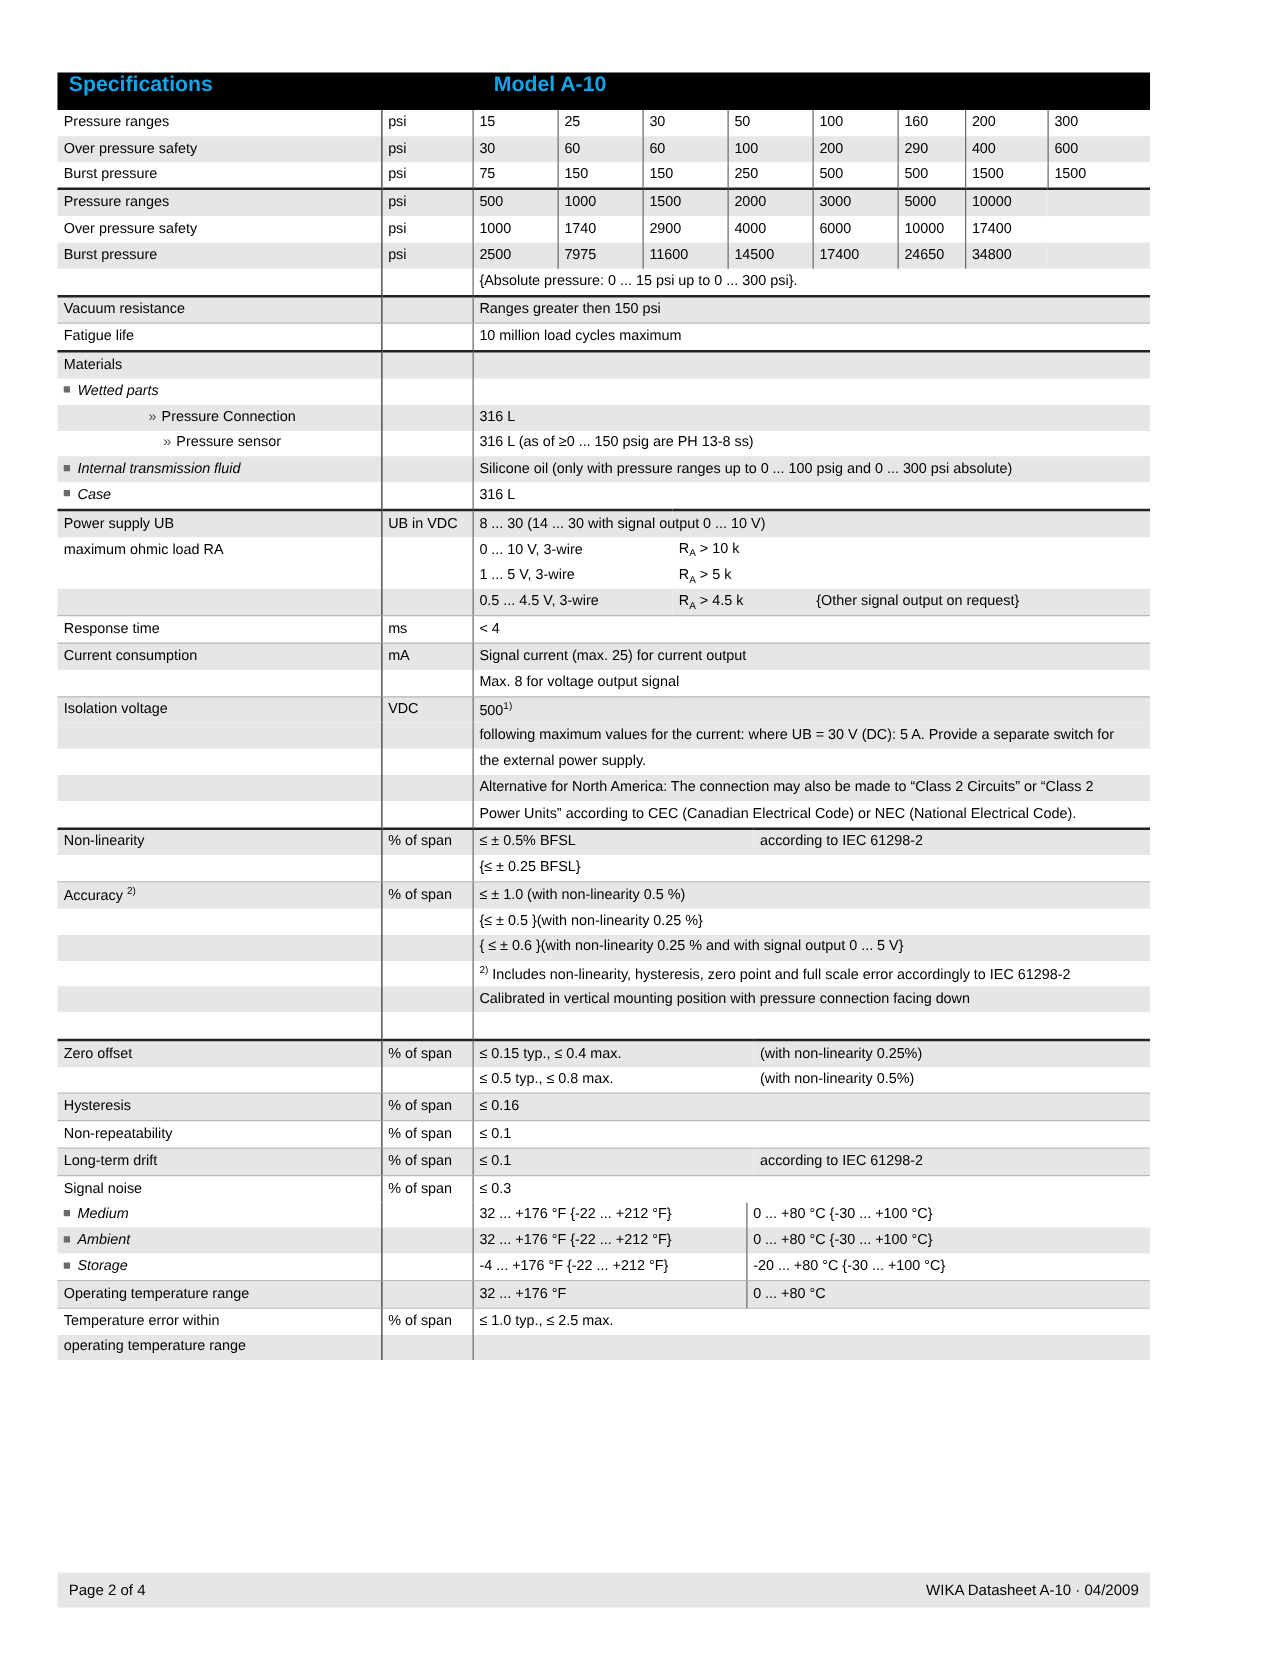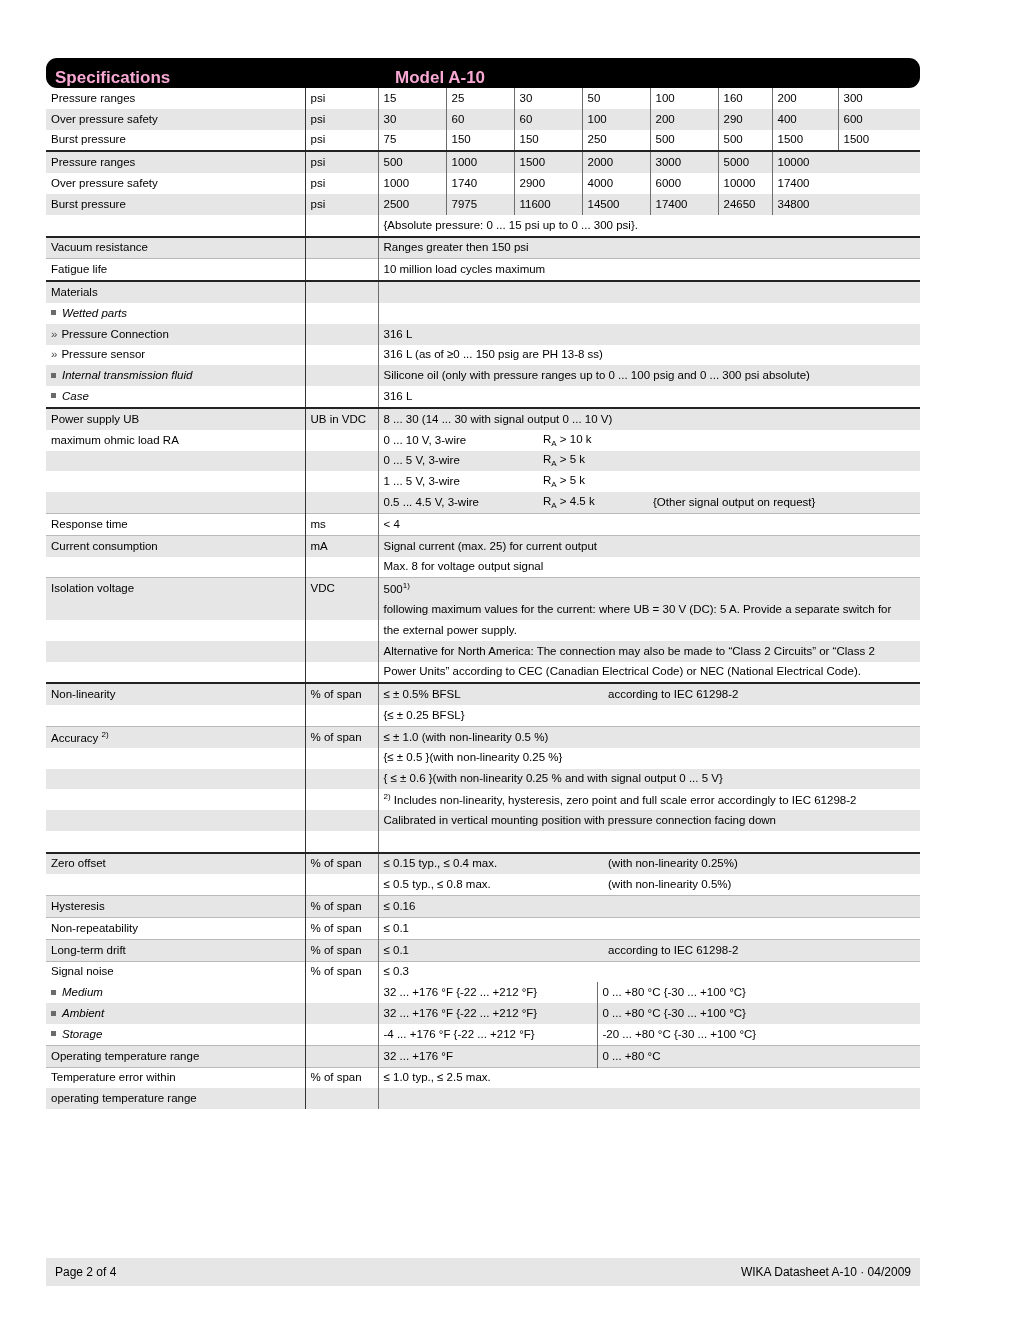--- a/index.html
+++ b/index.html
@@ -16,27 +16,26 @@
   }
   .page {
     position: absolute;
     left: 46px;
     top: 58px;
     width: 874px;
   }
   
   .spec-header {
     background: #000000;
-    color: #f9a8d4;
+    color: #0ea5e9;
     height: 30px;
     display: flex;
-    align-items: flex-end;
+    align-items: flex-start;
     font-size: 17px;
     font-weight: bold;
-    border-radius: 11px;
   }
   .spec-header .h-title { padding-left: 9px; width: 340px; }
   .spec-header .h-model { }
 
   
   table.t {
     border-collapse: collapse;
     width: 874px;
     table-layout: fixed;
     font-size: 11.5px;
@@ -55,21 +54,21 @@
   
   .vl  { border-left: 1px solid #6d6d6d; }
   .vlk { border-left: 1.6px solid #333333; }
 
   
   .grp-top td { border-top: 2px solid #222222; }
   .thin-top td { border-top: 1px solid #b9b9b9; }
 
   .lbl { padding-left: 9px; }
   .b1 { padding-left: 18px; font-style: italic; }
-  .b2 { padding-left: 33px; }
+  .b2 { padding-left: 33px; text-align: center; }
   .sq {
     display: inline-block;
     width: 5px; height: 5px;
     background: #6a6a6a;
     margin-right: 6px;
     vertical-align: 1.5px;
   }
   .gt { color: #4a4a4a; margin-right: 4px; font-size: 11.5px; }
   sup { font-size: 8px; vertical-align: super; }
   .sub { font-size: 8px; vertical-align: -3px; }
@@ -277,27 +276,20 @@
         <td class="vlk">UB in VDC</td>
         <td colspan="3" class="vl">8 ... 30 (14 ... 30 with signal output 0 ... 10 V)</td>
       </tr>
       <tr class="white">
         <td class="lbl">maximum ohmic load RA</td>
         <td class="vlk"></td>
         <td class="vl">0 ... 10 V, 3-wire</td>
         <td><span>R</span><span class="sub">A</span><span> &gt; 10 k</span></td>
         <td></td>
       </tr>
-      <tr class="shade">
-        <td class="lbl"></td>
-        <td class="vlk"></td>
-        <td class="vl">0 ... 5 V, 3-wire</td>
-        <td><span>R</span><span class="sub">A</span><span> &gt; 5 k</span></td>
-        <td></td>
-      </tr>
       <tr class="white">
         <td class="lbl"></td>
         <td class="vlk"></td>
         <td class="vl">1 ... 5 V, 3-wire</td>
         <td><span>R</span><span class="sub">A</span><span> &gt; 5 k</span></td>
         <td></td>
       </tr>
       <tr class="shade">
         <td class="lbl"></td>
         <td class="vlk"></td>

